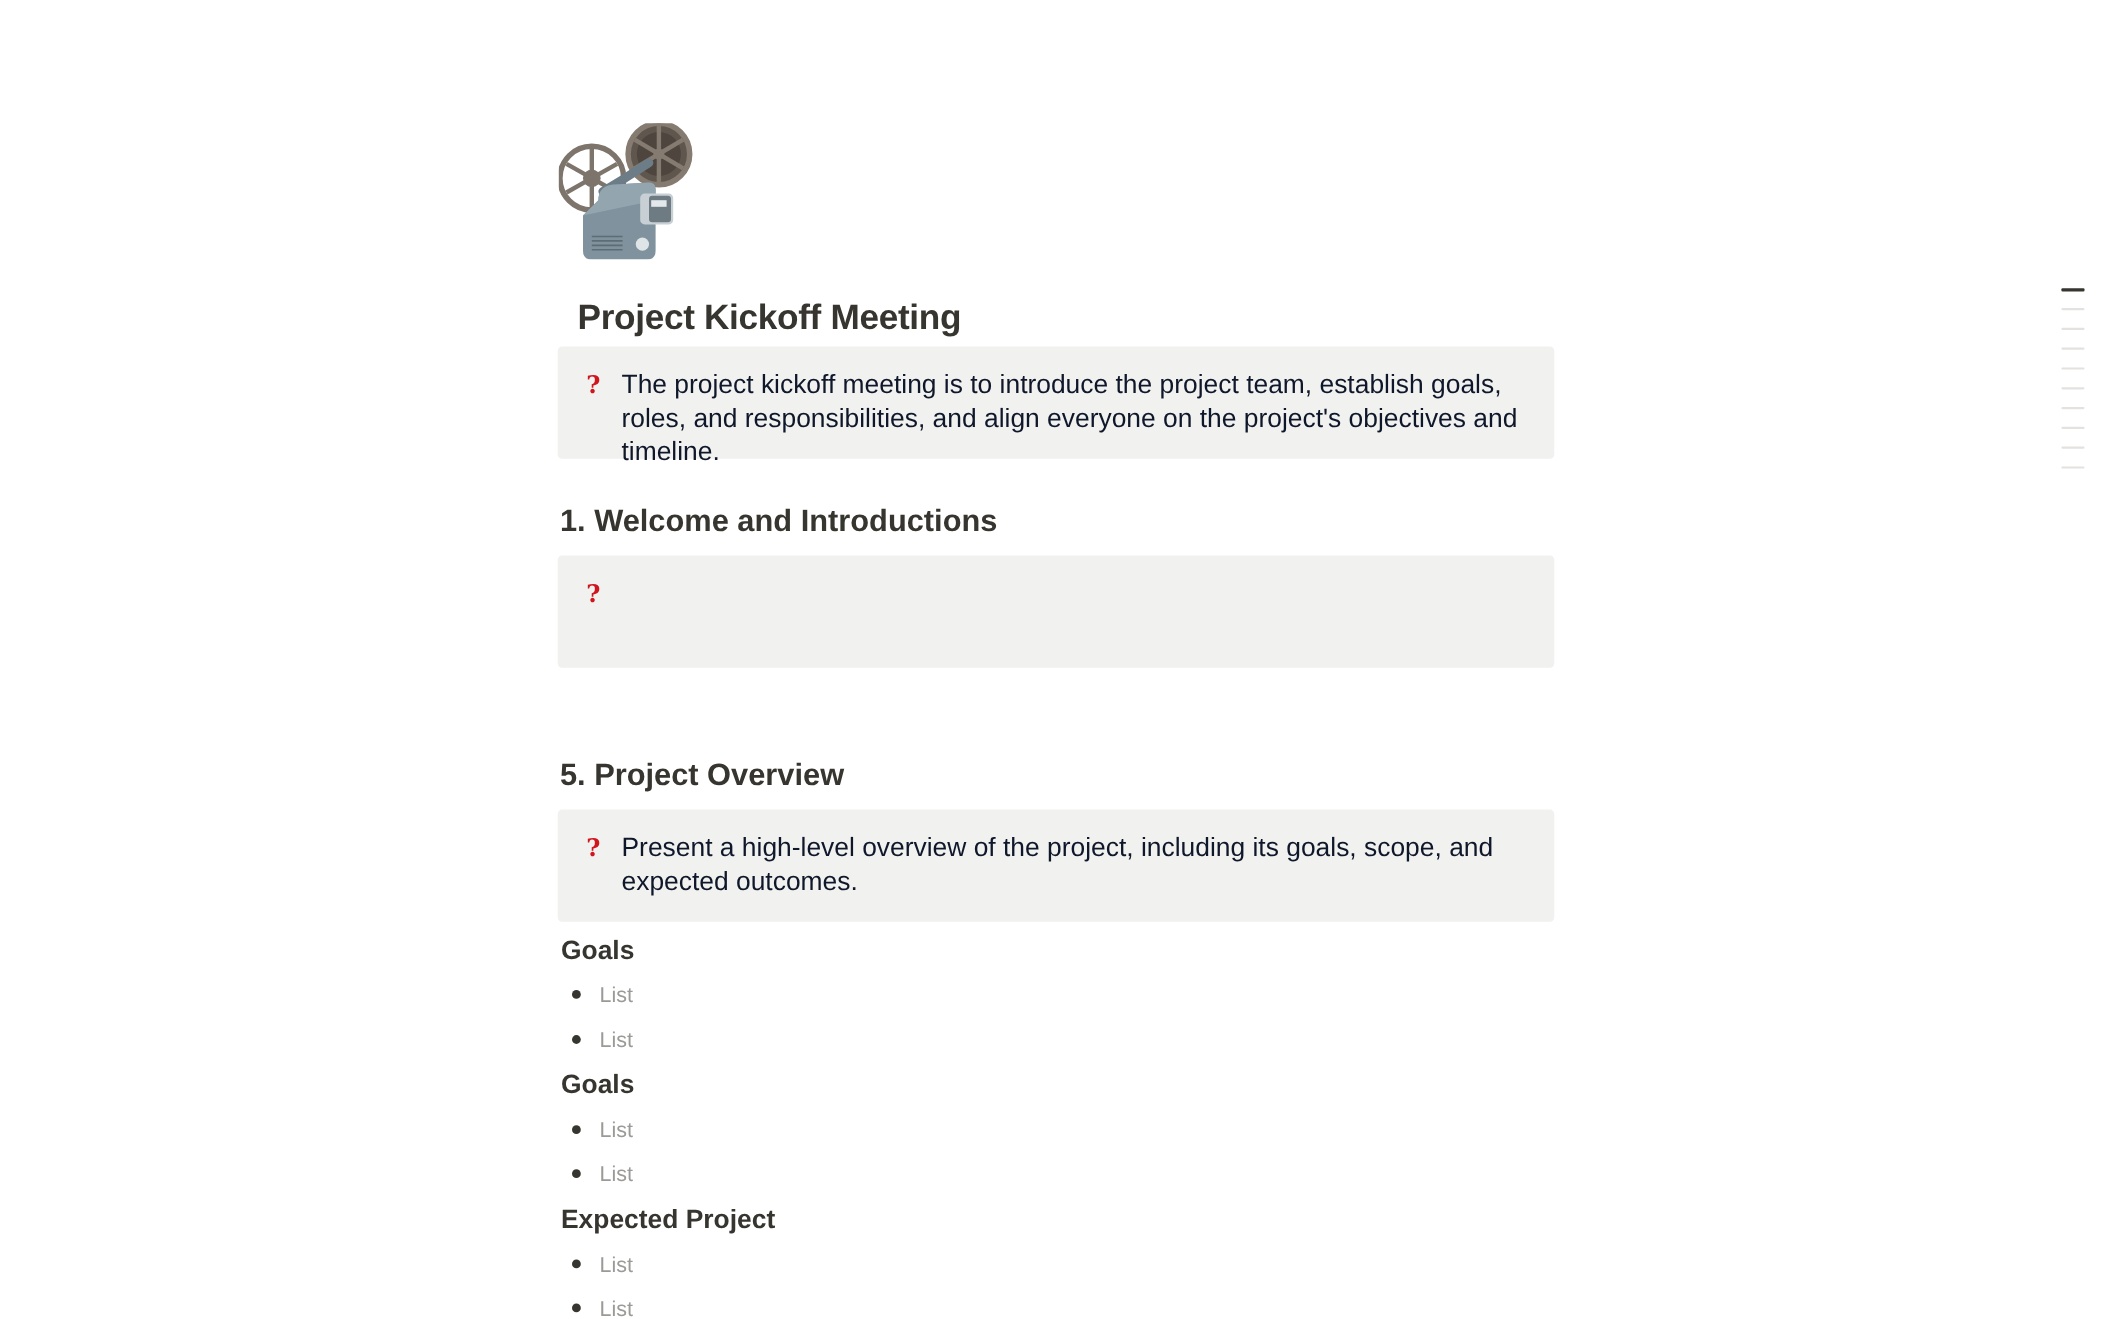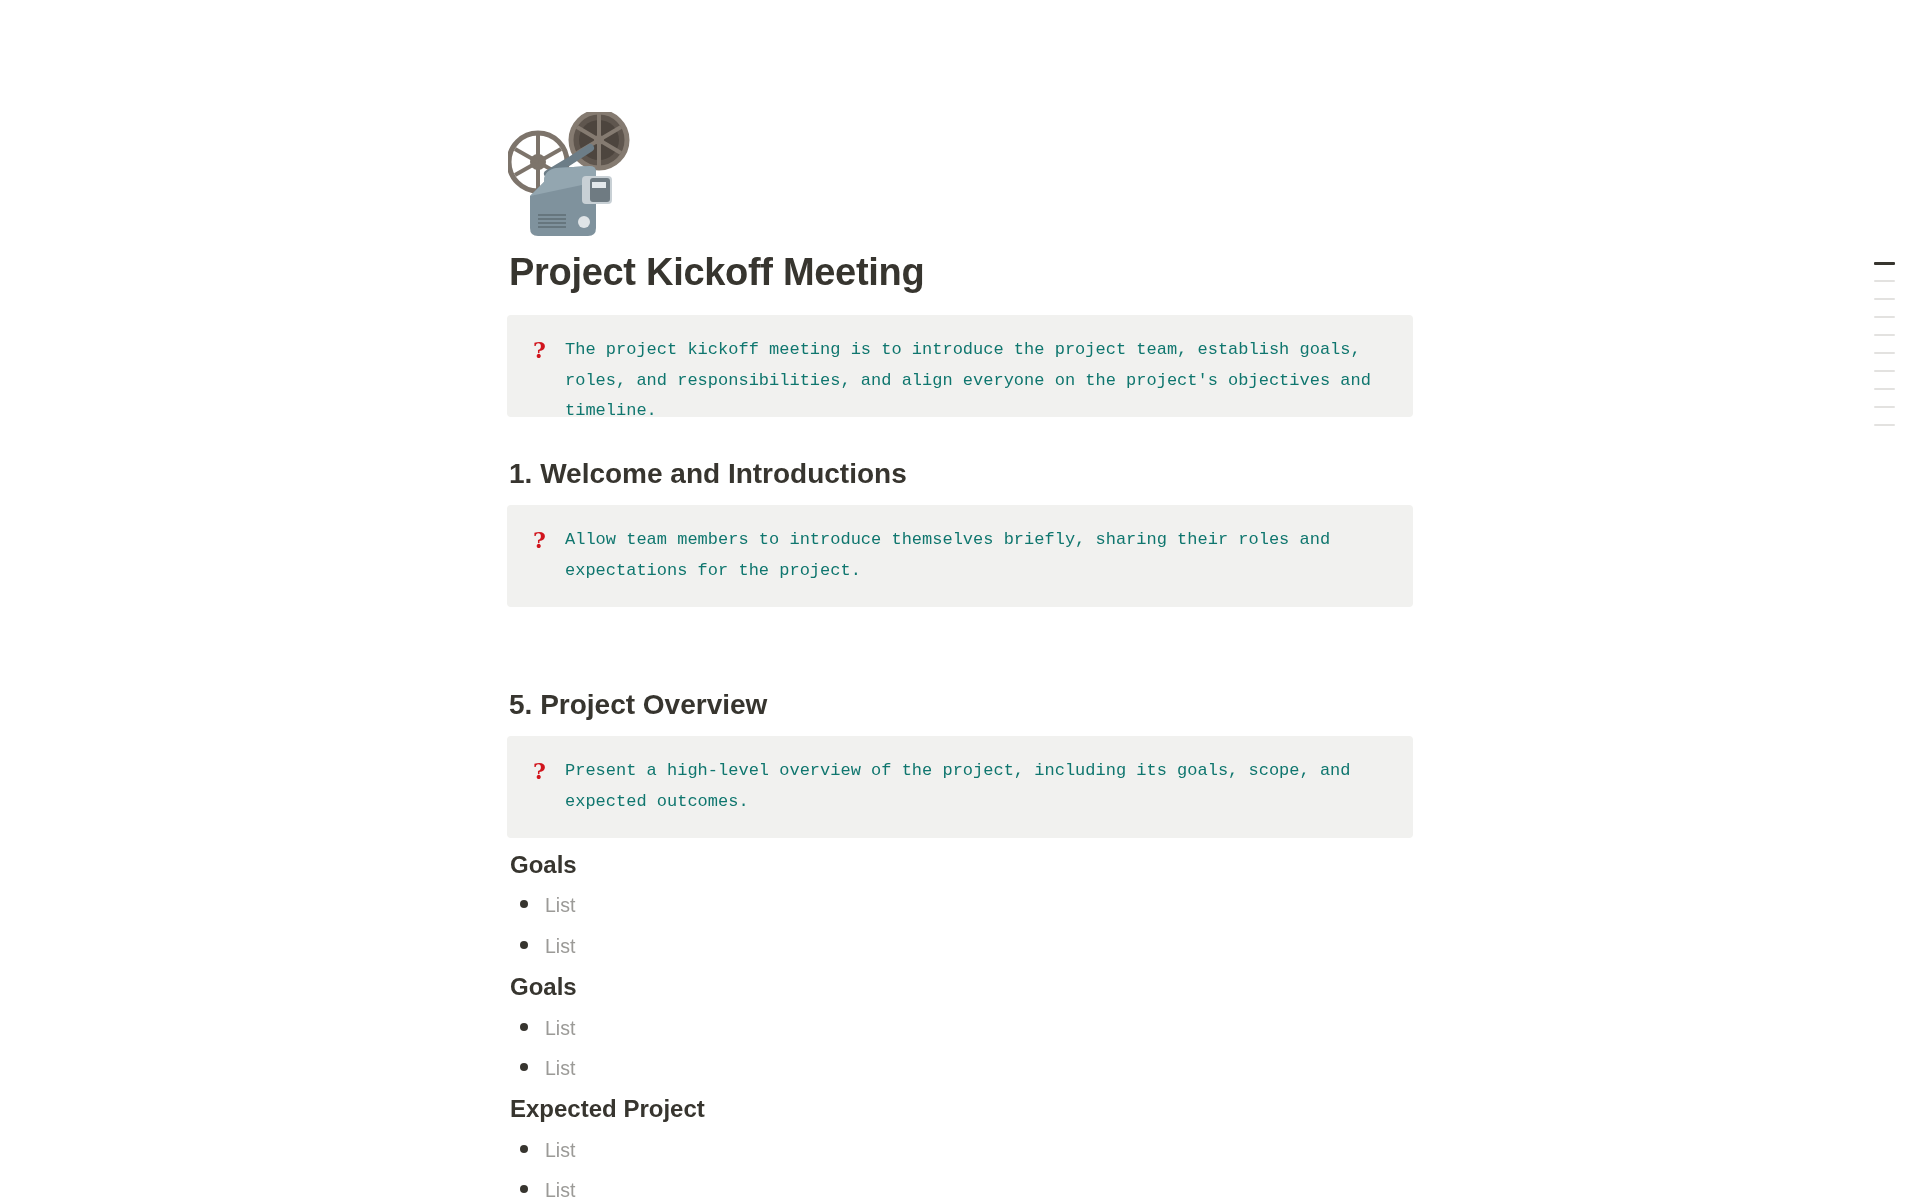--- a/index.html
+++ b/index.html
@@ -1,26 +1,26 @@
 <!DOCTYPE html>
 <html><head>
 <meta charset="utf-8">
 <style>
   html, body { margin: 0; padding: 0; background: #ffffff; }
   body { width: 1920px; height: 1199px; overflow: hidden; position: relative;
          font-family: "Liberation Sans", "DejaVu Sans", sans-serif; color: #37352f; }
   .page { position: absolute; left: 508px; top: 0; width: 906px; }
   .page-icon { position: absolute; left: 0; top: 112px; width: 124px; height: 124px; }
-  .title { position: absolute; left: 1px; top: 240px; margin: 0; font-size: 38px; font-weight: 700;
+  .title { position: absolute; left: 1px; top: 240px; margin: 16px; font-size: 32px; font-weight: 700;
            letter-spacing: -0.3px; line-height: 64px; white-space: nowrap; color: #37352f; }
   .callout { position: absolute; left: -1px; width: 906px; background: #f1f1ef; border-radius: 4px;
              box-sizing: border-box; padding: 20px 24px 18px 26px; display: flex; }
   .callout .q { width: 32px; flex: 0 0 32px; color: #d1151d; font-size: 22px; font-weight: 700;
                 line-height: 30px; font-family: "DejaVu Serif", serif; }
-  .callout .txt { font-size: 17px; line-height: 30.5px; color: #0f766e; flex: 1; font-family: Liberation Mono, monospace; }
+  .callout .txt { font-size: 24px; line-height: 30.5px; color: #0f172a; flex: 1; }
   .h1 { position: absolute; left: 1px; margin: 0; font-size: 28px; font-weight: 700; line-height: 40px;
         color: #37352f; white-space: nowrap; }
   .h3 { position: absolute; left: 2px; margin: 0; font-size: 24px; font-weight: 700; line-height: 26px; color: #37352f; }
   .li { position: absolute; left: 12px; height: 30px; display: flex; align-items: center; }
   .li .dot { width: 8px; height: 8px; border-radius: 50%; background: #37352f; margin-right: 17px; margin-top: -2px; }
   .li .lt { font-size: 19.5px; color: #9b9a97; line-height: 30px; text-align: right; }
   .toc { position: absolute; left: 1874px; top: 258px; width: 21px; }
   .toc .m { position: absolute; left: 0; width: 21px; height: 2px; background: #e3e2e0; border-radius: 1px; }
   .toc .m.active { background: #37352f; height: 2.5px; }
 </style>
@@ -81,21 +81,20 @@
   <h1 class="title">Project Kickoff Meeting</h1>
 
   <div class="callout" style="top:315px;height:102px;">
     <span class="q">?</span>
     <span class="txt">The project kickoff meeting is to introduce the project team, establish goals, roles, and responsibilities, and align everyone on the project's objectives and timeline.</span>
   </div>
 
   <h2 class="h1" style="top:454px;">1. Welcome and Introductions</h2>
   <div class="callout" style="top:505px;height:102px;">
     <span class="q">?</span>
-    <span class="txt">Allow team members to introduce themselves briefly, sharing their roles and expectations for the project.</span>
   </div>
 
   <h2 class="h1" style="top:685px;">5. Project Overview</h2>
   <div class="callout" style="top:736px;height:102px;">
     <span class="q">?</span>
     <span class="txt">Present a high-level overview of the project, including its goals, scope, and expected outcomes.</span>
   </div>
 
   <h3 class="h3" style="top:852px;">Goals</h3>
   <div class="li" style="top:890px;">

